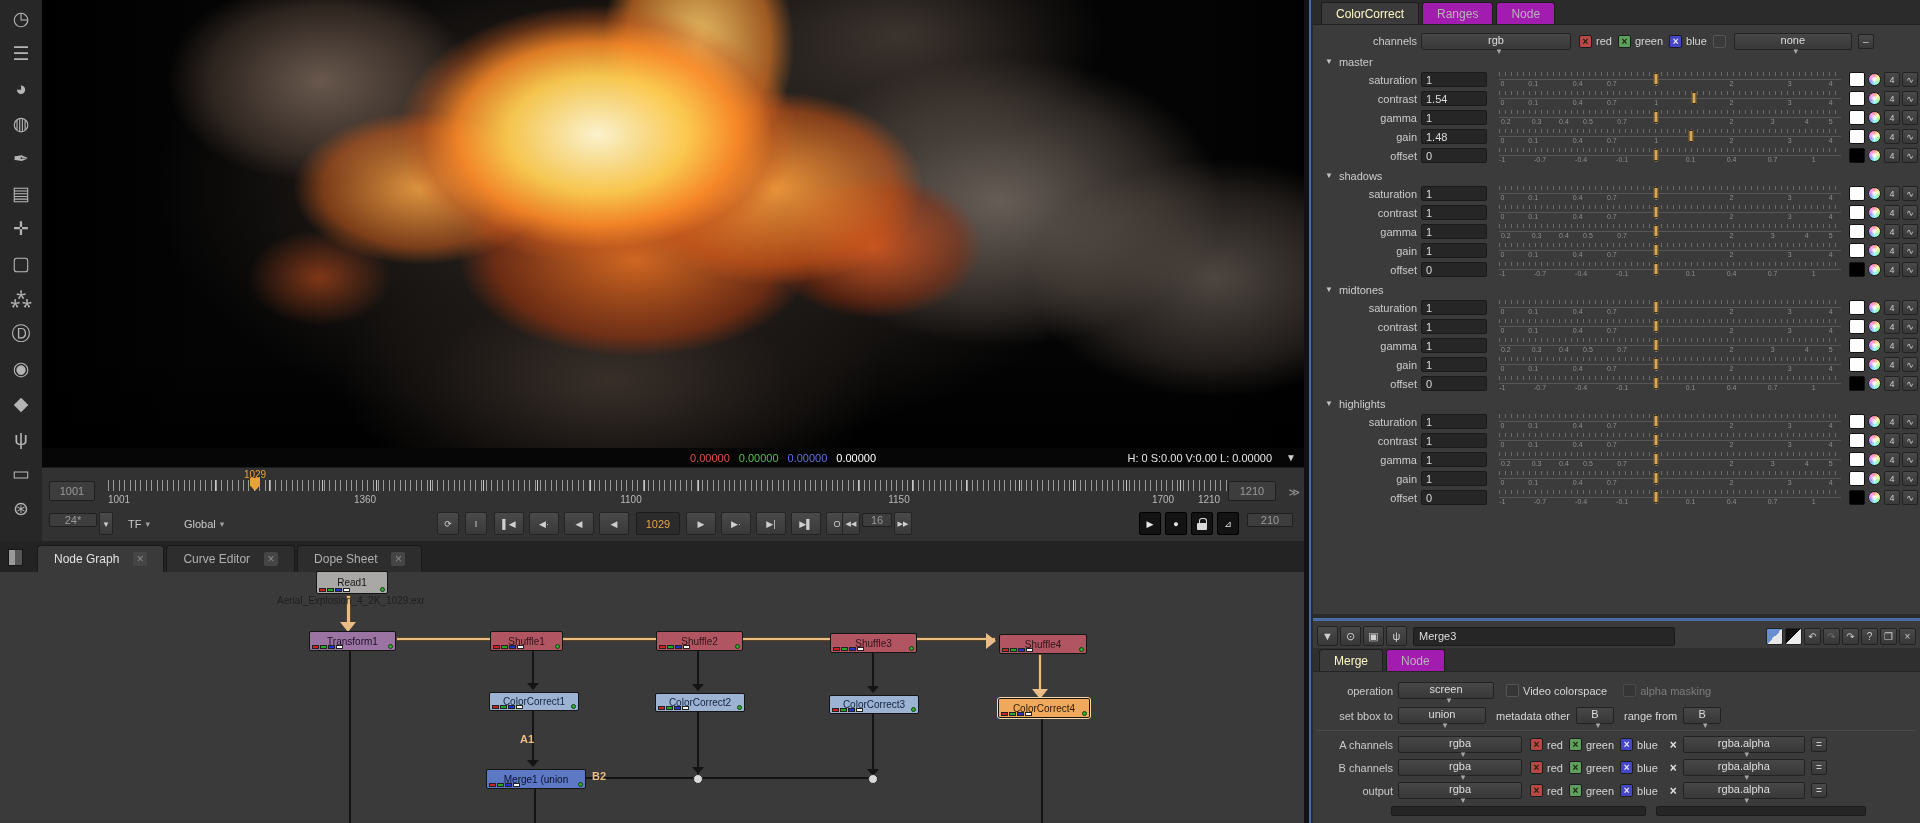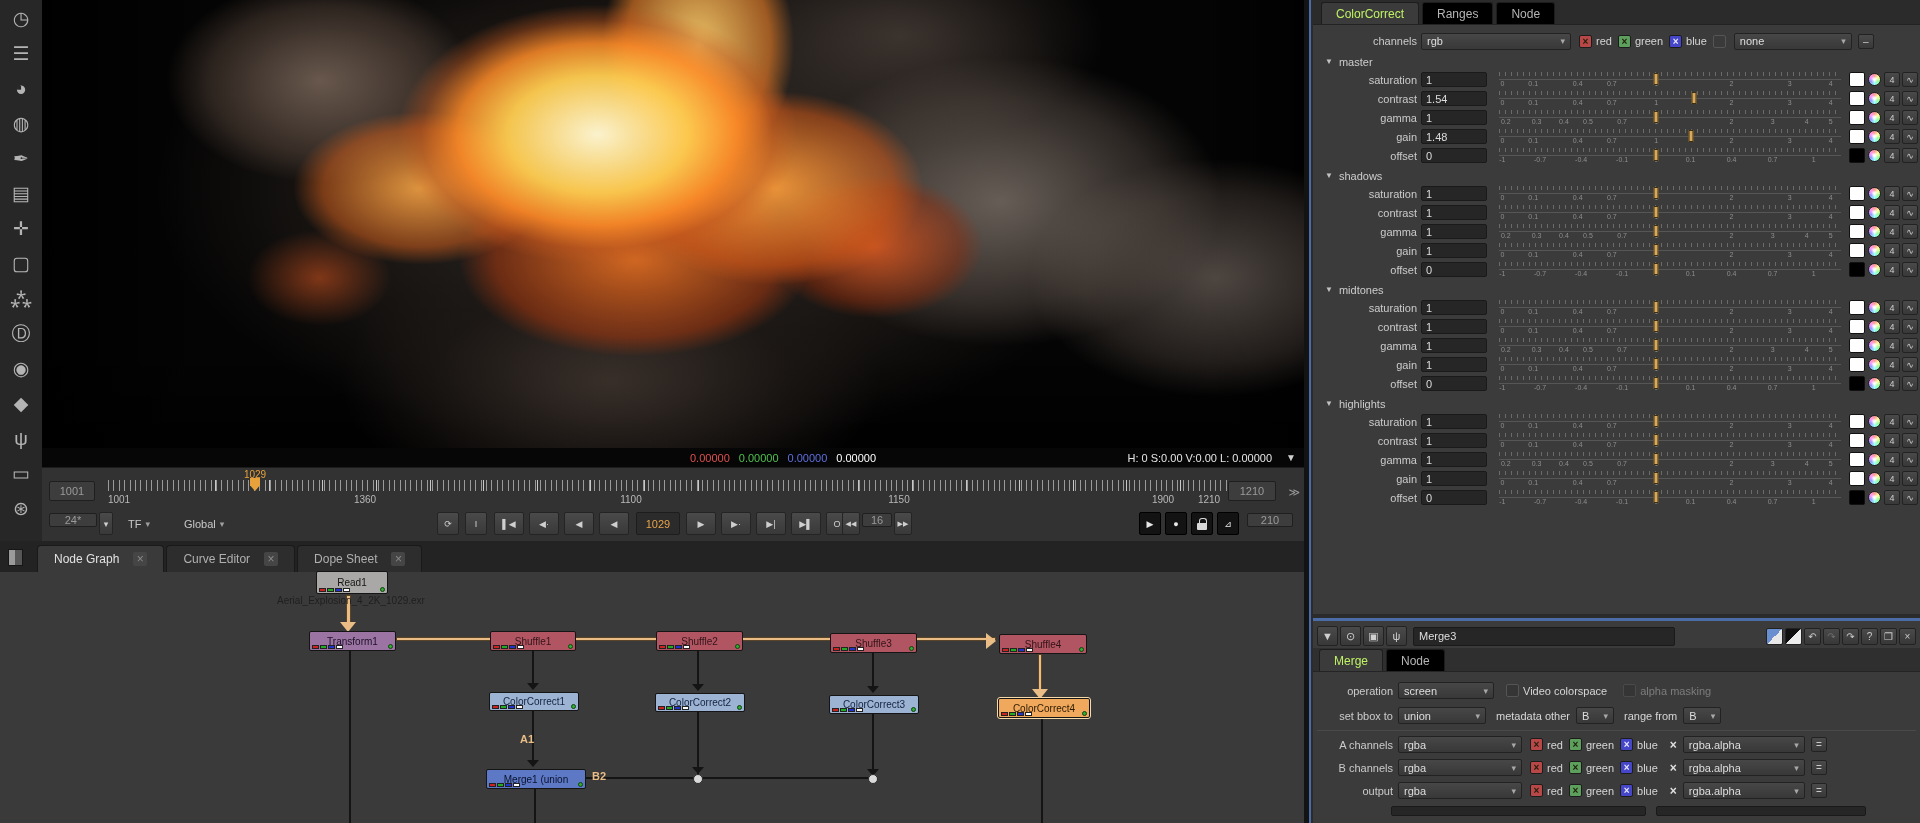--- a/index.html
+++ b/index.html
@@ -93,28 +93,28 @@
   .gdot { position:absolute; width:10px; height:10px; border-radius:50%; background:#d9d9d9; border:1px solid #2a2a2a;
           transform:translate(-50%,-50%); z-index:3; }
   .glabel { position:absolute; font-size:11px; font-weight:bold; z-index:3; }
   .gfile { position:absolute; font-size:10px; color:#1f1f1f; z-index:3; width:220px; text-align:center; }
 
   
   .divider { position:absolute; left:1304px; top:0; width:7px; height:823px; background:#131313; border-right:2px solid #4c6ca8; }
   .cc-panel { position:absolute; left:1313px; top:0; width:607px; height:614px; background:#3b3b3b; }
   .ptabs { height:25px; background:#2b2b2b; display:flex; align-items:flex-end; padding-left:8px; border-bottom:1px solid #222; }
   .ptab { height:22px; display:flex; align-items:center; padding:0 14px; font-size:12px; color:#b5b5b5;
-          background:#000000; border:1px solid #1d1d1d; border-bottom:none; border-radius:3px 3px 0 0; margin-right:3px; }
-  .ptab.active { background:#3b3b3b; color:#bef264; }
+          background:#a21caf; border:1px solid #1d1d1d; border-bottom:none; border-radius:3px 3px 0 0; margin-right:3px; }
+  .ptab.active { background:#3b3b3b; color:#fef9c3; }
   .row { display:flex; align-items:center; }
   .cc-chrow { margin-top:6px; height:20px; }
   .lblcol { width:104px; text-align:right; color:#cbcbcb; font-size:11px; flex:0 0 auto; }
   .m-lblcol { width:78px; text-align:right; color:#cbcbcb; font-size:11px; flex:0 0 auto; }
   .dd { background:linear-gradient(#474747,#383838); border:1px solid #222; border-radius:2px; height:17px;
-        display:flex; align-items:center; justify-content:space-between; padding:0 5px; color:#dedede; font-size:11px; }
+        display:flex; align-items:center; justify-content:flex-start; padding:0 5px; color:#dedede; font-size:11px;flex-direction:column; }
   .dd .dd-arrow { color:#a8a8a8; font-size:9px; margin-left:6px; }
   .chk { width:13px; height:13px; border:1px solid #1c1c1c; border-radius:2px; display:flex; align-items:center;
          justify-content:center; font-size:10px; font-weight:bold; flex:0 0 auto; }
   .chklbl { color:#d6d6d6; font-size:11px; margin:0 6px 0 4px; }
   .minibtn { background:linear-gradient(#4a4a4a,#383838); border:1px solid #222; border-radius:2px; width:16px; height:15px;
              color:#c9c9c9; font-size:10px; display:flex; align-items:center; justify-content:center; }
   .cc-sec { display:flex; align-items:center; gap:6px; height:17px; padding-left:12px; color:#cdcdcd; font-size:11px; margin-top:2px; }
   .cc-sec .tri { font-size:8px; color:#c2c2c2; }
   .cc-row { display:flex; align-items:center; height:19px; }
   .cc-input { width:66px; height:15px; background:#262626; border:1px solid #1a1a1a; border-radius:2px; color:#dcdcdc;
@@ -192,21 +192,21 @@
   </div>
 
   <div class="timeline">
     <div class="tl-box" style="left:7px; top:13px; width:46px; height:20px;">1001</div>
     <div class="ruler" id="ruler">
       <div class="ruler-ticks"></div>
     <span class="ruler-label" style="left: 11px;">1001</span>
         <span class="ruler-label" style="left: 257px;">1360</span>
         <span class="ruler-label" style="left: 523px;">1100</span>
         <span class="ruler-label" style="left: 791px;">1150</span>
-        <span class="ruler-label" style="left: 1055px;">1900</span>
+        <span class="ruler-label" style="left: 1055px;">1700</span>
         <span class="ruler-label" style="left: 1101px;">1210</span>
         <div class="playhead" style="left: 147px;"></div>
         <div class="playhead-label" style="left: 147px;">1029</div>
       </div>
     <div class="tl-box" style="left:1186px; top:13px; width:48px; height:20px;">1210</div>
     <div class="tl-collapse">≫</div>
     <div class="transport" id="transport">
         <div class="tl-box" style="left: 7px; width: 48px; top: 3px;">24*</div>
         <div class="t-btn" style="left: 57px; width: 14px;">▾</div>
         <div class="t-text" style="left: 86px; width: 40px;">
@@ -295,21 +295,21 @@
       <div class="node" style="left: 309px; top: 631px; width: 87px; height: 20px; background: linear-gradient(rgb(155, 116, 164), rgb(155, 116, 164)); color: rgb(28, 16, 38);">
         <span>Transform1</span>
         <div class="chips">
           <span class="chip" style="background: rgb(204, 34, 34);"></span>
           <span class="chip" style="background: rgb(34, 170, 34);"></span>
           <span class="chip" style="background: rgb(34, 51, 204);"></span>
           <span class="chip" style="background: rgb(255, 255, 255);"></span>
         </div>
         <span class="ndot"></span>
       </div>
-      <div class="node" style="left: 490px; top: 631px; width: 86px; height: 20px; background: linear-gradient(rgb(176, 85, 97), rgb(176, 85, 97)); color: rgb(51, 20, 26);">
+      <div class="node" style="left: 490px; top: 631px; width: 73px; height: 20px; background: linear-gradient(rgb(176, 85, 97), rgb(176, 85, 97)); color: rgb(51, 20, 26);">
         <span>Shuffle1</span>
         <div class="chips">
           <span class="chip" style="background: rgb(204, 34, 34);"></span>
           <span class="chip" style="background: rgb(34, 170, 34);"></span>
           <span class="chip" style="background: rgb(34, 51, 204);"></span>
           <span class="chip" style="background: rgb(255, 255, 255);"></span>
         </div>
         <span class="ndot"></span>
       </div>
       <div class="node" style="left: 656px; top: 631px; width: 87px; height: 20px; background: linear-gradient(rgb(176, 85, 97), rgb(176, 85, 97)); color: rgb(51, 20, 26);">

